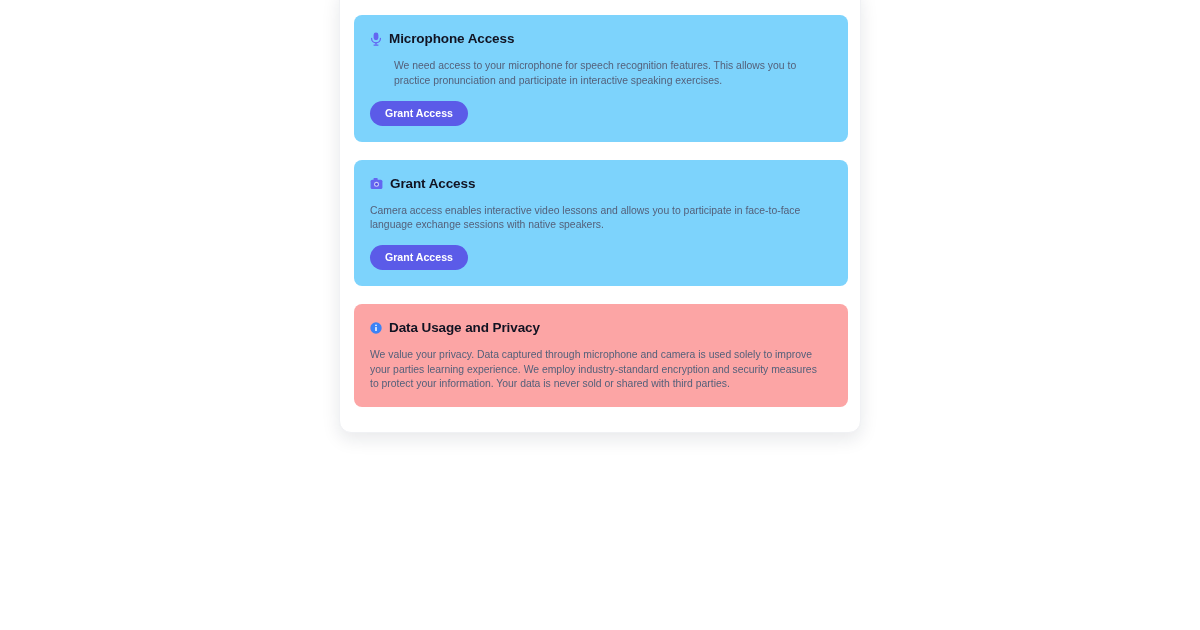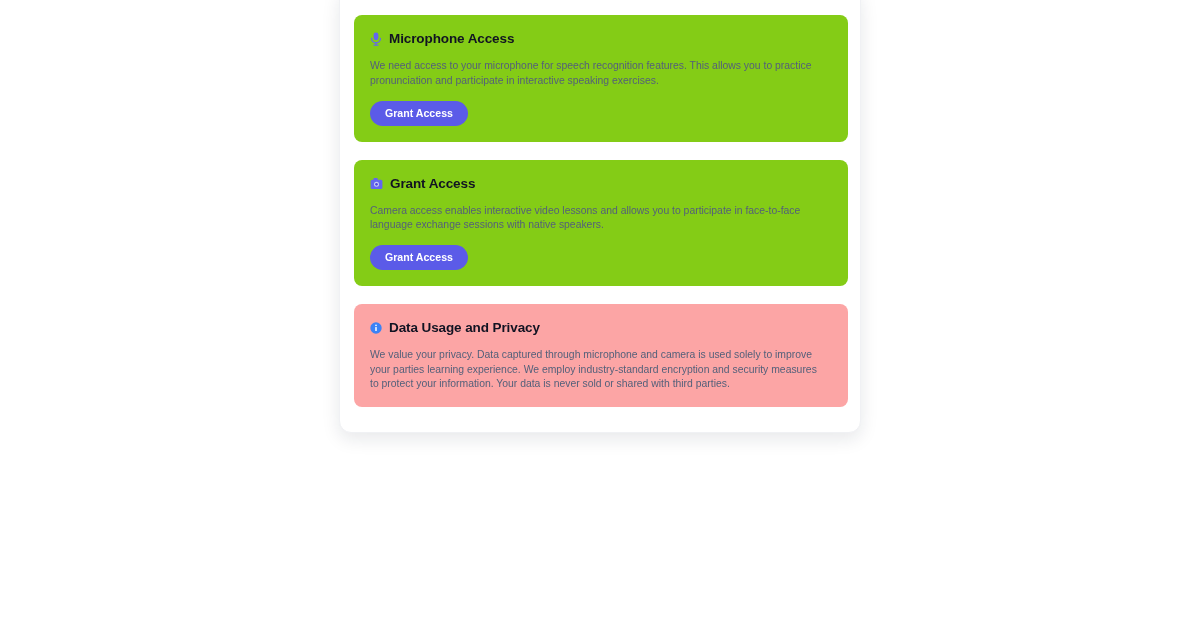--- a/index.html
+++ b/index.html
@@ -49,21 +49,21 @@
   .cards {
     margin-top: 12px;
     padding: 0 0 0 0;
   }
 
   .perm-card {
     width: 494px;
     margin: 0 0 18px 0;
     border-radius: 8px;
     padding: 16px 16px 16px 16px;
-    background: #84cc16;
+    background: #7dd3fc;
   }
 
   .perm-card.privacy {
     background: #fca5a5;
     margin-bottom: 0;
   }
 
   .card-head {
     display: flex;
     align-items: center;
@@ -80,21 +80,21 @@
   }
 
   .card-desc {
     font-size: 10.4px;
     line-height: 1.38;
     color: #54607a;
     margin: 0;
     max-width: 455px;
   }
 
-  .card-desc.narrow { max-width: 452px; }
+  .card-desc.narrow { max-width: 452px; margin-left: 24px; }
   .card-desc.wide  { max-width: 458px; }
 
   .grant-btn {
     display: inline-block;
     margin-top: 13px;
     padding: 7px 15px 7px 15px;
     background: #5b5be8;
     color: #ffffff;
     font-size: 10.6px;
     font-weight: bold;

